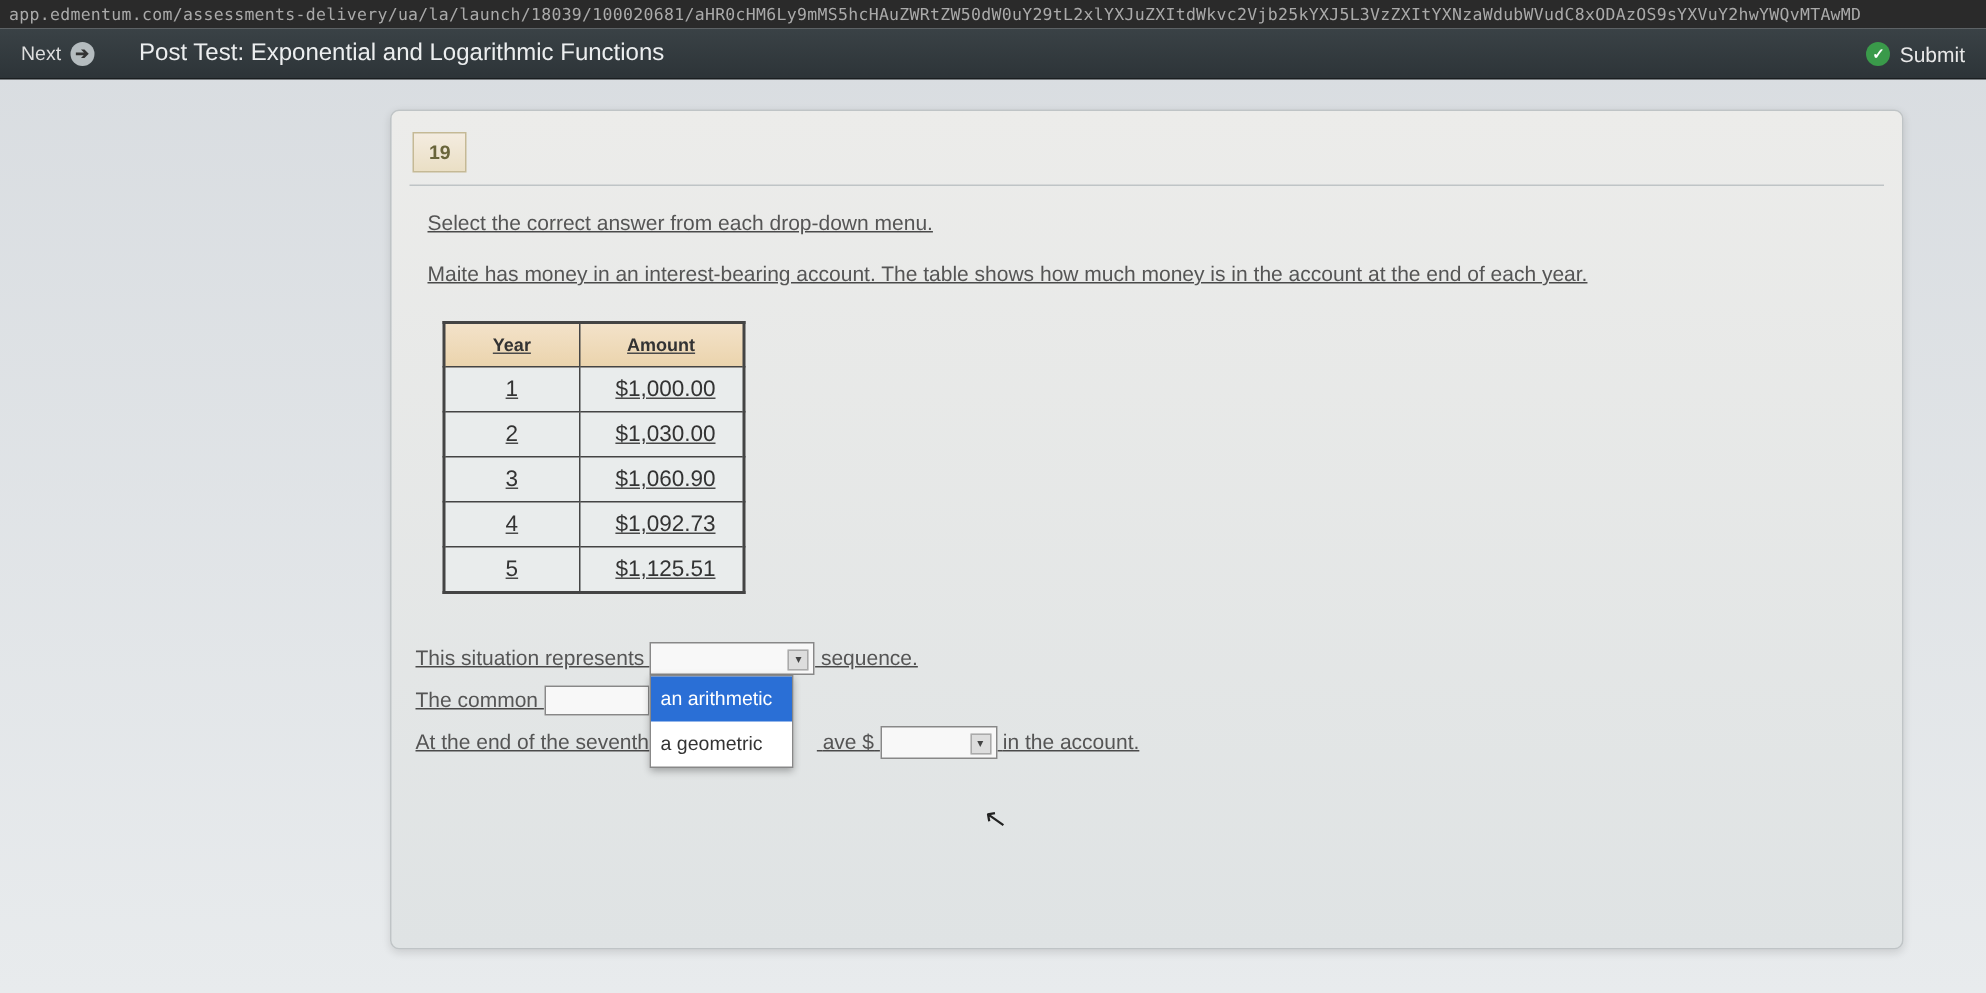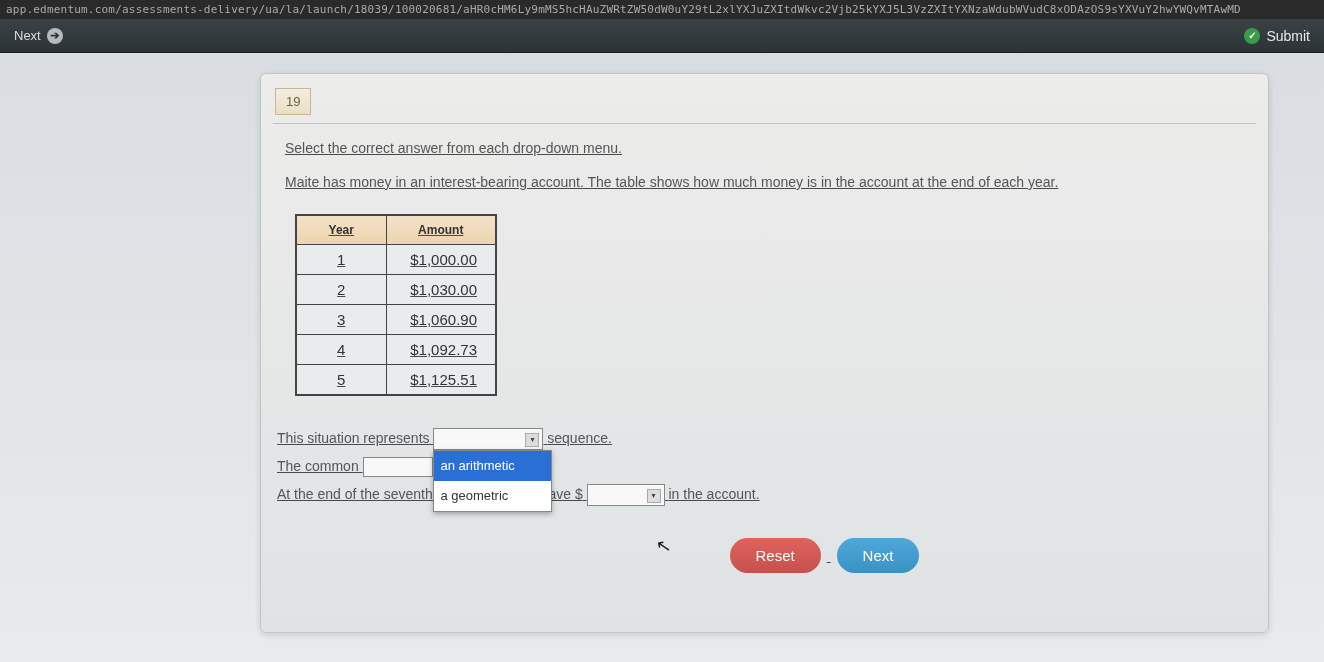--- a/index.html
+++ b/index.html
@@ -82,21 +82,21 @@
   border: 1px solid #bfc4c6;
   border-radius: 6px;
   box-shadow: 0 2px 6px rgba(0,0,0,0.12);
   min-height: 560px;
   position: relative;
 }
 .qnum {
   background: linear-gradient(180deg, #f4ece0 0%, #eadfc5 100%);
   border: 1px solid #c5b995;
   color: #6a653b;
-  font-weight: normal;
+  font-weight: bold;
   font-size: 13px;
   display: inline-block;
   padding: 5px 10px;
   margin: 14px 0 0 14px;
 }
 .divider {
   border-top: 1px solid #bfc4c6;
   margin: 8px 12px 0 12px;
 }
 .qbody {
@@ -164,21 +164,21 @@
   height: 20px;
   width: 70px;
   vertical-align: middle;
 }
 .dropdown-menu {
   position: absolute;
   background: #fff;
   border: 1px solid #888;
   box-shadow: 0 2px 5px rgba(0,0,0,0.3);
   z-index: 10;
-  width: 119px;
+  width: 96px;
   font-size: 13px;
 }
 .dropdown-menu .opt {
   padding: 2px 6px;
   cursor: pointer;
   color: #333;
 }
 .dropdown-menu .opt.sel {
   background: #2a6fd6;
   color: #fff;
@@ -212,20 +212,21 @@
 </head>
 <body>
 
 <div class="url-bar">app.edmentum.com/assessments-delivery/ua/la/launch/18039/100020681/aHR0cHM6Ly9mMS5hcHAuZWRtZW50dW0uY29tL2xlYXJuZXItdWkvc2Vjb25kYXJ5L3VzZXItYXNzaWdubWVudC8xODAzOS9sYXVuY2hwYWQvMTAwMD</div>
 
 <div class="top-bar">
   <div class="next-pill">
     <span>Next</span>
     <span class="circ">➔</span>
   </div>
+  <div class="page-title">Post Test: Exponential and Logarithmic Functions</div>
   <div class="spacer"></div>
   <div class="submit">
     <span class="check">✓</span>
     <span>Submit</span>
   </div>
 </div>
 
 <div class="content-wrap">
   <div class="card">
     <div class="qnum">19</div>
@@ -283,21 +284,17 @@
         </div>
         <div class="row">
           <span>At the end of the seventh </span>
           <span style="display:inline-block;width:108px;"></span>
           <span>ave $</span>
           <span class="dd w3"><span class="chev">▾</span></span>
           <span> in the account.</span>
         </div>
       </div>
 
-      <div class="btn-row">
-        <button class="btn reset">Reset</button>
-        <button class="btn next">Next</button>
-      </div>
 
     </div>
     <div class="cursor-ptr">↖</div>
   </div>
 </div>
 
 </body></html>

